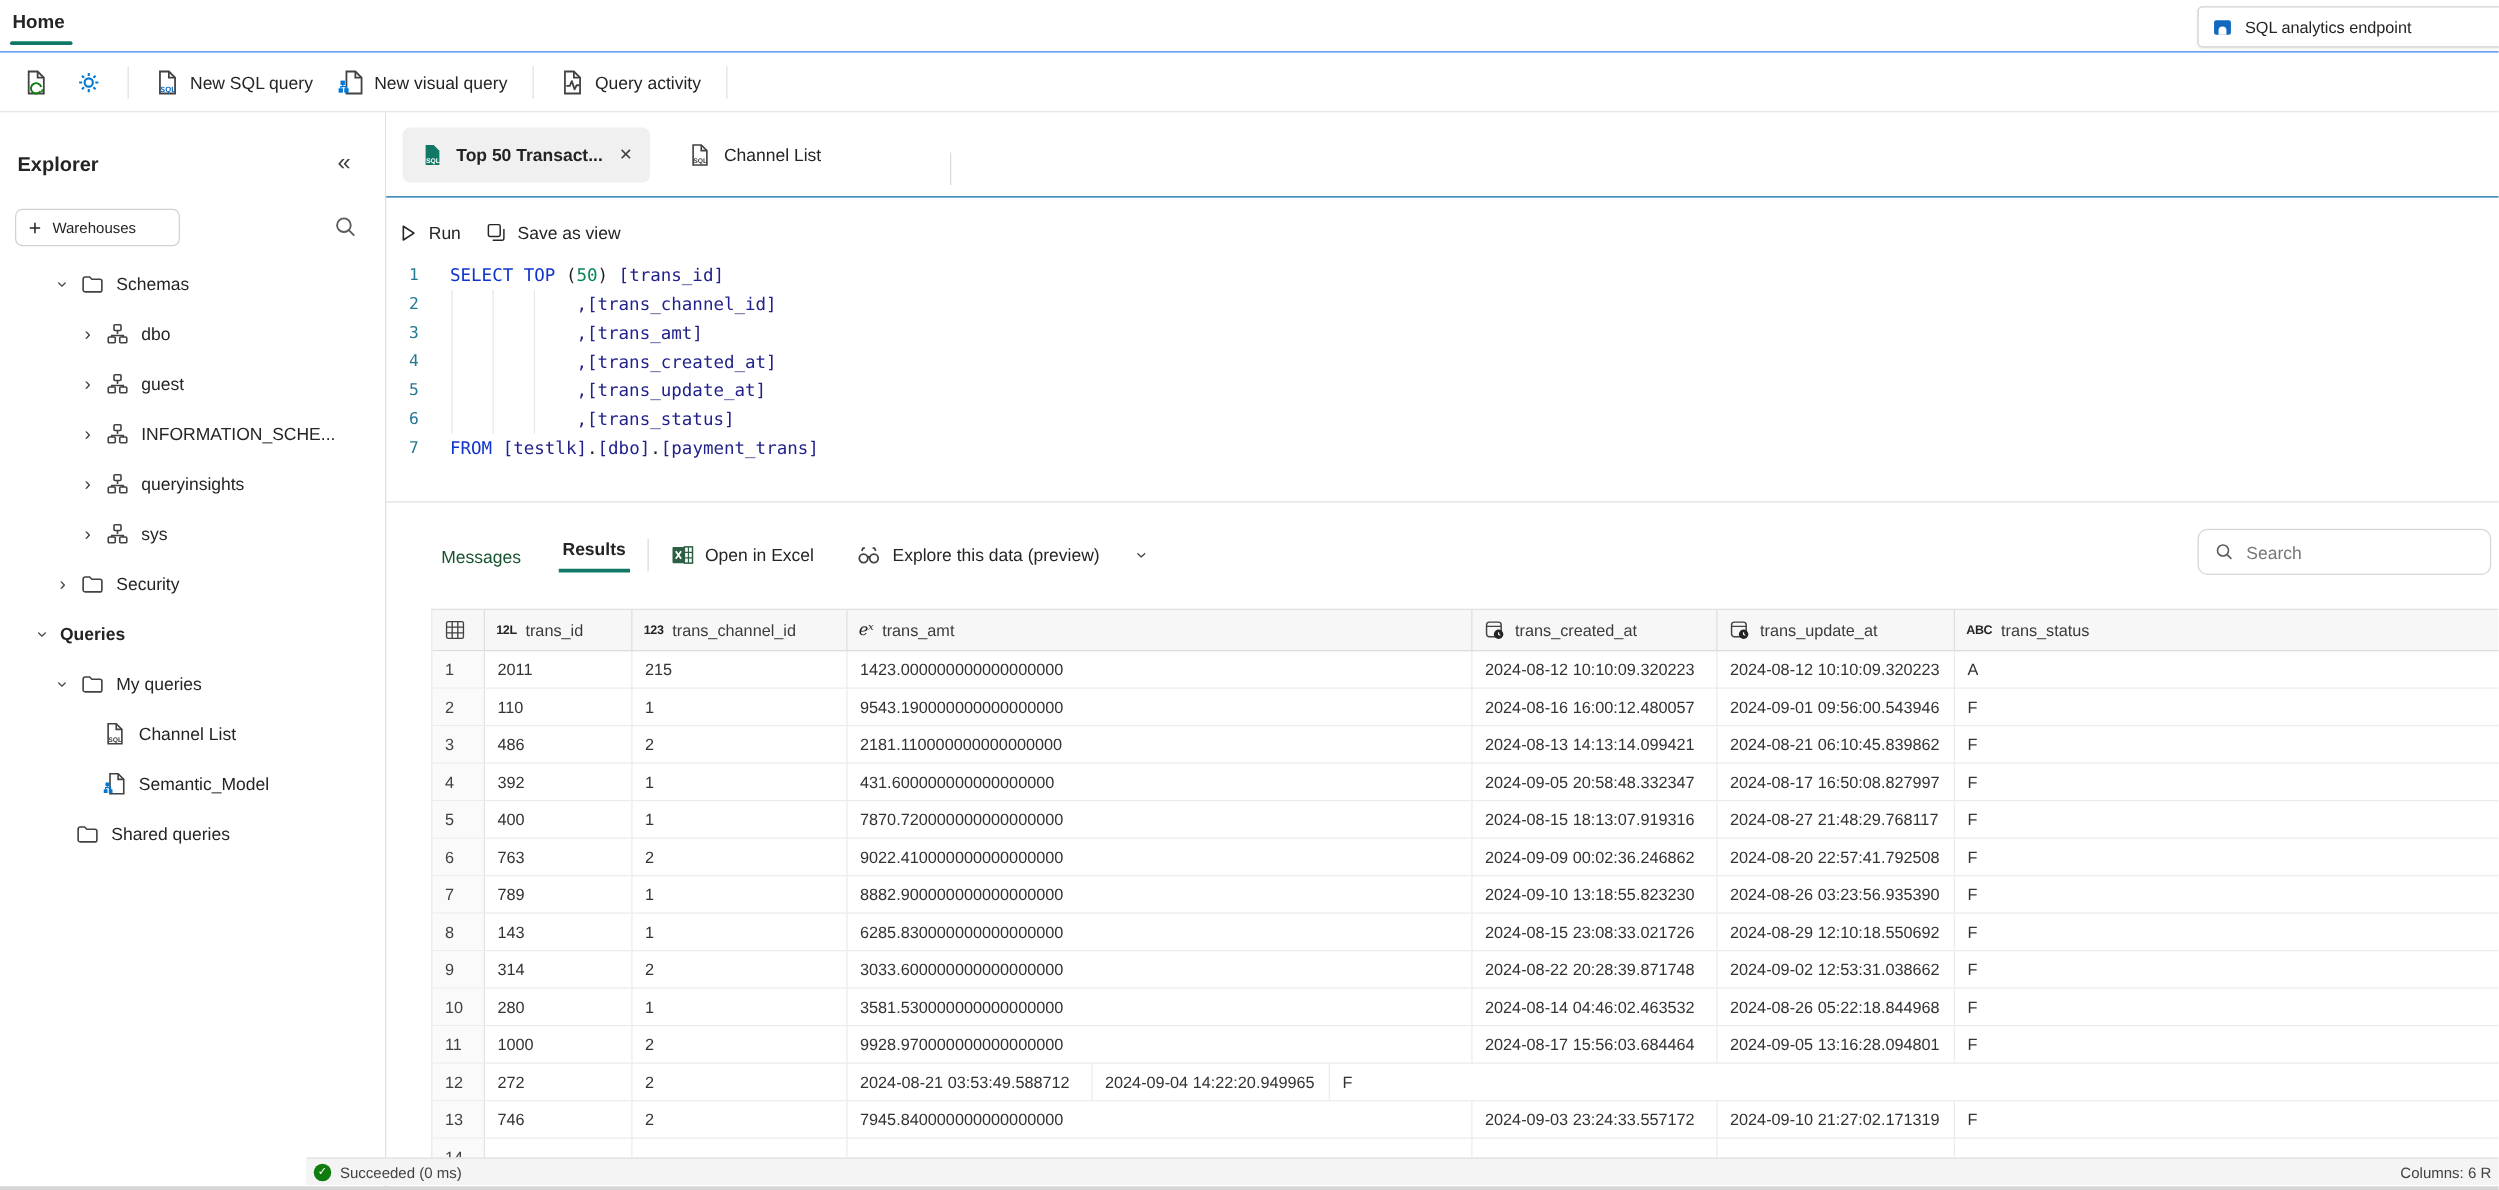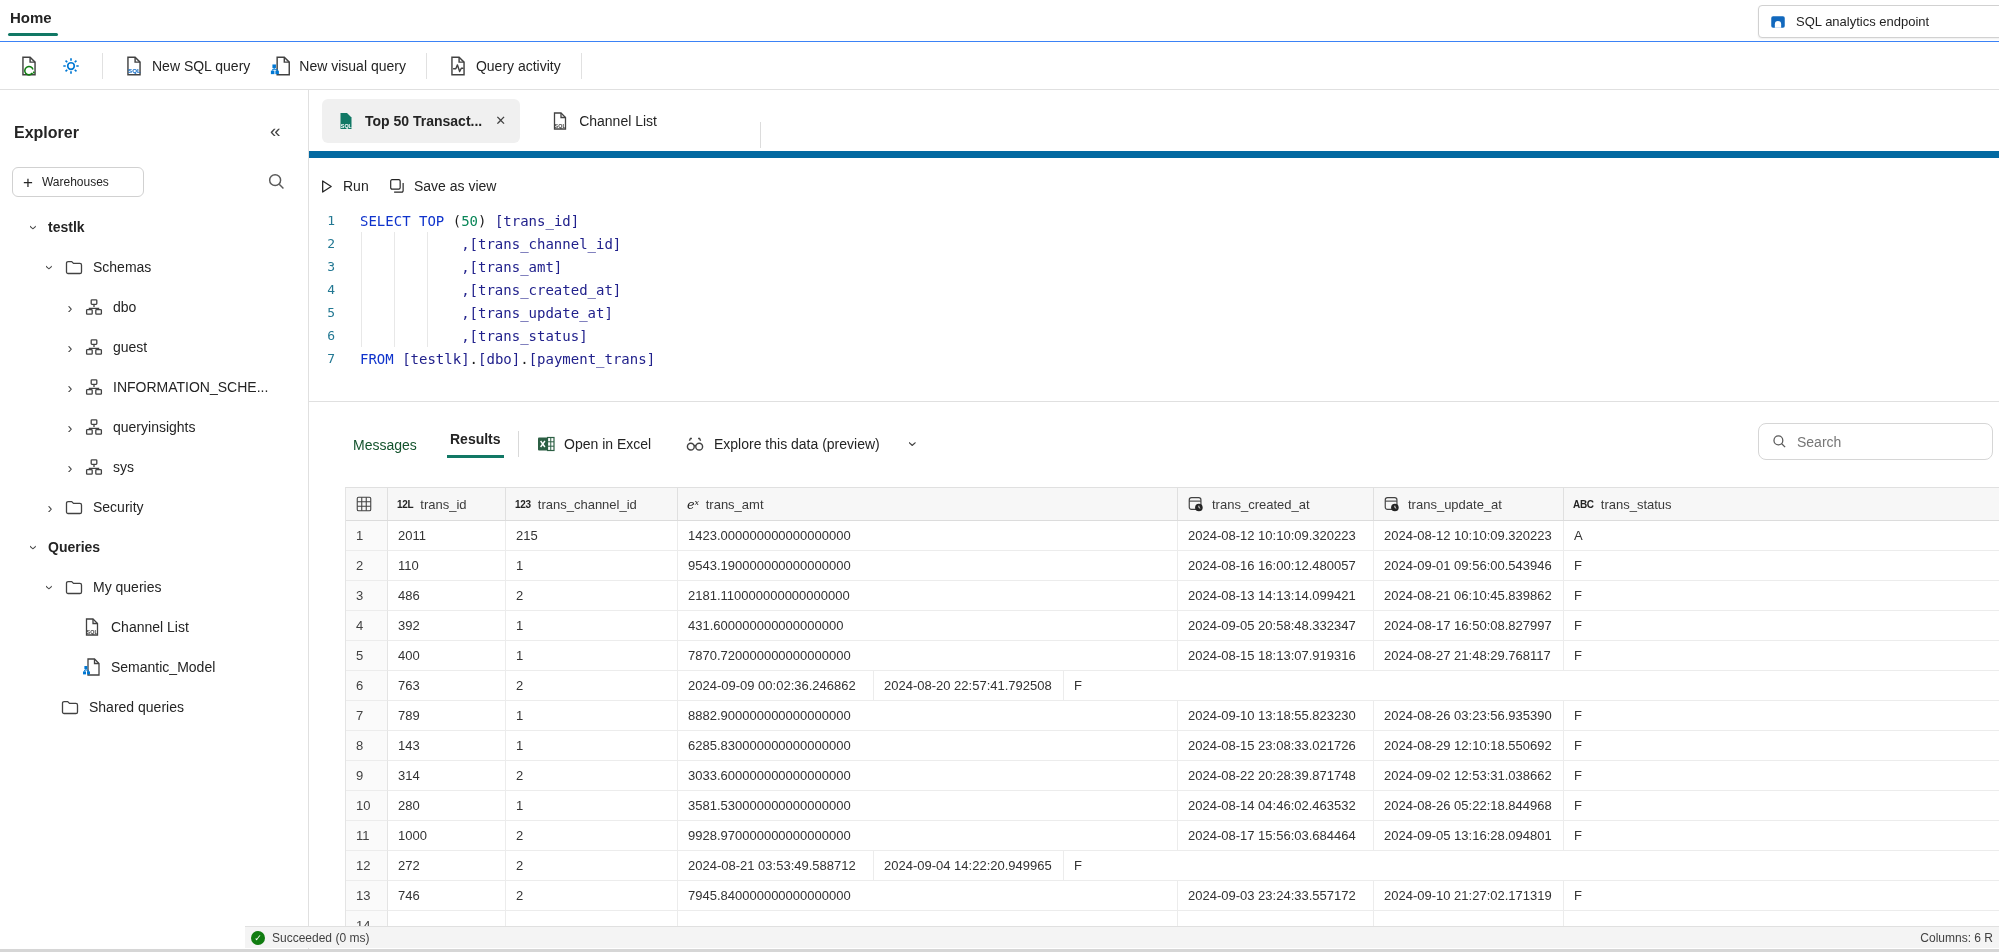--- a/index.html
+++ b/index.html
@@ -38,21 +38,21 @@
   .tree-row.selected{background:#ededed}
   .tree-row.selected::before{content:"";position:absolute;left:6px;top:7px;width:3px;height:26px;background:#8a8a8a;border-radius:2px}
   .chev{display:inline-block;width:16px;margin-right:6px;color:#424242;font-size:15px;text-align:center;line-height:1}
   .chev.down{transform:rotate(90deg)}
   .tree-row .ic{margin-right:9px}
   .tree-label{white-space:nowrap;overflow:hidden}
   .bold{font-weight:600}
   .more{margin-left:auto;padding-right:10px;color:#424242;font-size:15px;letter-spacing:1px}
 
   
-  .tabbar{left:309px;top:90px;width:1690px;height:68px;border-bottom:7px solid #0369a1;background:#fff;
+  .tabbar{left:309px;top:90px;width:1690px;height:68px;border-bottom:1px solid #0369a1;background:#fff;
       display:flex;align-items:center;padding-left:13px}
   .etab{display:flex;align-items:center;gap:9px;height:44px;padding:0 14px;border-radius:6px;font-size:14px;white-space:nowrap}
   .etab.active{background:#f0f0f0;font-weight:600}
   .etab + .etab{margin-left:16px}
   .tclose{font-size:13px;color:#424242;margin-left:4px;font-weight:400}
   .tab-div{left:760px;top:122px;width:1px;height:26px;background:#dcdcdc}
 
   
   .ed-btn{display:flex;align-items:center;gap:8px;height:28px;font-size:14px}
   #run-btn{left:318px;top:172px}
@@ -195,24 +195,20 @@
 </div>
 <div class="abs sb-search ic">
   <svg width="21" height="21" viewBox="0 0 20 20">
       <g fill="none" stroke="#5a5a5a" stroke-width="1.4">
         <circle cx="8.7" cy="8.7" r="5.2"></circle>
         <path d="M12.6 12.6l4 4"></path>
       </g>
     </svg>
 </div>
 <div class="abs" id="tree">
-    <div class="tree-row" style="padding-left: 20px;">
-      <span class="chev down">›</span>
-      <span class="tree-label bold">testlk</span>
-    </div>
     <div class="tree-row" style="padding-left: 36px;">
       <span class="chev down">›</span>
       <span class="ic">
         <svg width="20" height="20" viewBox="0 0 20 20">
           <path d="M2.5 6.2c0-.9.7-1.6 1.6-1.6h3.6l1.8 1.8h6.4c.9 0 1.6.7 1.6 1.6v6.9c0 .9-.7 1.6-1.6 1.6H4.1c-.9 0-1.6-.7-1.6-1.6z" fill="none" stroke="#424242" stroke-width="1.3"></path>
         </svg>
       </span>
       <span class="tree-label">Schemas</span>
     </div>
     <div class="tree-row" style="padding-left: 56px;">
@@ -559,20 +555,21 @@
       <div class="cell" style="width: 172px;">1</div>
       <div class="cell" style="width: 500px;">7870.720000000000000000</div>
       <div class="cell" style="width: 196px;">2024-08-15 18:13:07.919316</div>
       <div class="cell" style="width: 190px;">2024-08-27 21:48:29.768117</div>
       <div class="cell last">F</div>
     </div>
     <div class="trow">
       <div class="cell numc" style="width: 42px;">6</div>
       <div class="cell" style="width: 118px;">763</div>
       <div class="cell" style="width: 172px;">2</div>
+      <div class="cell" style="width: 500px;">9022.410000000000000000</div>
       <div class="cell" style="width: 196px;">2024-09-09 00:02:36.246862</div>
       <div class="cell" style="width: 190px;">2024-08-20 22:57:41.792508</div>
       <div class="cell last">F</div>
     </div>
     <div class="trow">
       <div class="cell numc" style="width: 42px;">7</div>
       <div class="cell" style="width: 118px;">789</div>
       <div class="cell" style="width: 172px;">1</div>
       <div class="cell" style="width: 500px;">8882.900000000000000000</div>
       <div class="cell" style="width: 196px;">2024-09-10 13:18:55.823230</div>

